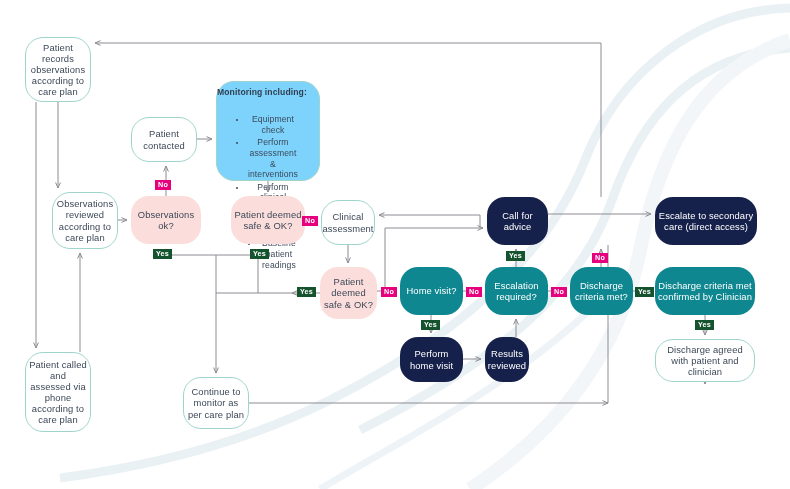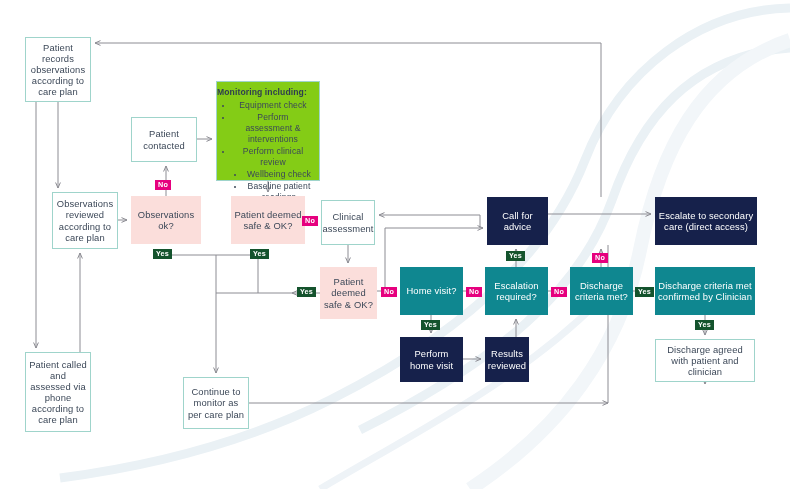--- a/index.html
+++ b/index.html
@@ -1,30 +1,30 @@
 <!DOCTYPE html>
 <html><head>
 <meta charset="utf-8">
 <style>
   html,body{margin:0;padding:0;background:#ffffff;}
   body{font-family:"Liberation Sans",sans-serif;}
   #stage{position:relative;width:790px;height:489px;background:#ffffff;overflow:hidden;}
   #bg{position:absolute;left:0;top:0;width:790px;height:489px;}
   #edges{position:absolute;left:0;top:0;width:790px;height:489px;}
   .node{position:absolute;box-sizing:border-box;display:flex;align-items:center;justify-content:center;
-        text-align:center;line-height:1.18;letter-spacing:.1px;}
+        text-align:center;line-height:1.18;letter-spacing:.1px;border-radius:18px;}
   .node .txt{display:block;width:100%;padding:0 3px;}
   .n-outline{background:#ffffff;border:1px solid #9fd4cb;color:#3c4858;font-size:9.4px;}
   .n-pink{background:#fbdedb;border:none;color:#3c4858;font-size:9.4px;}
   .n-teal{background:#0f8790;border:none;color:#ffffff;font-size:9.4px;}
   .n-navy{background:#16214b;border:none;color:#ffffff;font-size:9.4px;}
-  .n-mon{background:#84cc16;border:1px solid #9fd4cb;color:#3c4858;font-size:8.6px;
+  .n-mon{background:#7dd3fc;border:1px solid #9fd4cb;color:#3c4858;font-size:8.6px;
          align-items:flex-start;justify-content:flex-start;}
   .mon-head{font-weight:bold;display:block;text-align:center;margin:5px 0 3px 0;color:#2f3e50;}
-  .mon-list{margin:0;padding:0 6px 0 16px;list-style:disc;}
+  .mon-list{margin:14px;padding:0 6px 0 16px;list-style:disc;}
   .mon-list li{margin:0 0 1.5px 0;text-align:center;line-height:1.25;}
   .mon-list li.sub{margin-left:12px;}
   .mon-list li::marker{font-size:7px;}
   .lbl{position:absolute;box-sizing:border-box;font-size:7.2px;font-weight:bold;color:#ffffff;
        padding:1px 3px 1.5px 3px;line-height:1;letter-spacing:.2px;z-index:5;}
   .lbl-no{background:#e6007e;}
   .lbl-yes{background:#14532d;}
 </style>
 </head>
 <body>

